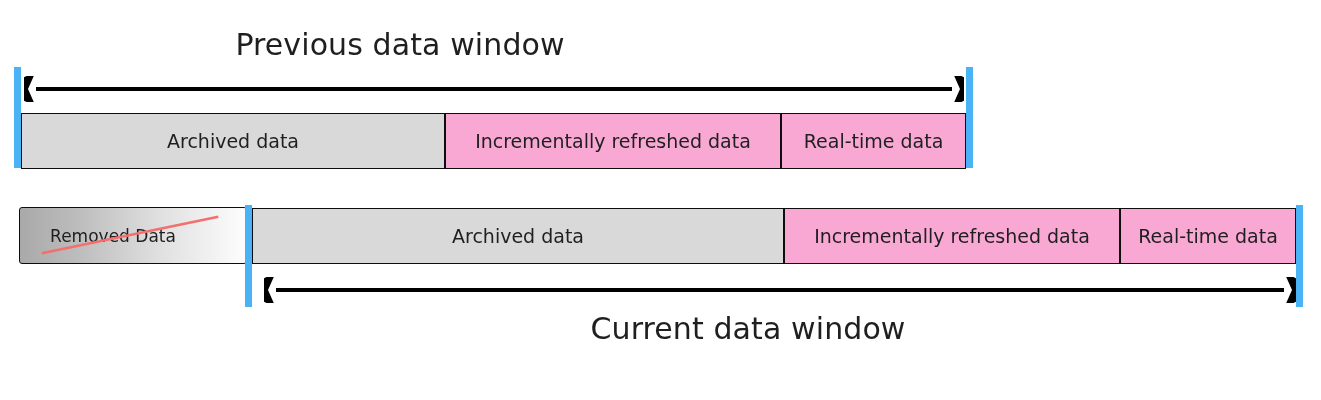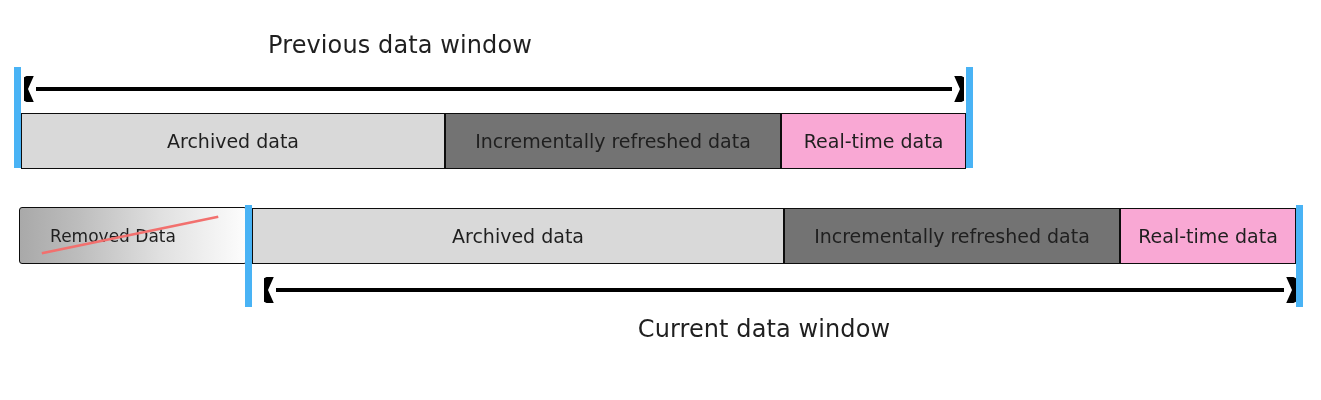--- a/index.html
+++ b/index.html
@@ -16,21 +16,21 @@
   }
   #canvas {
     position: relative;
     width: 1321px;
     height: 400px;
   }
   .abs { position: absolute; }
 
   
   .window-title {
-    font-size: 24px;
+    font-size: 30px;
     line-height: 34px;
     color: #1f1f1f;
     white-space: nowrap;
     text-align: center;
     letter-spacing: 0.1px;
   }
 
   
   .blue-marker {
     background: #49b3f5;
@@ -43,21 +43,21 @@
     display: flex;
     align-items: center;
     justify-content: center;
     text-align: center;
     font-size: 19px;
     line-height: 23px;
     color: #1f1f1f;
     overflow: hidden;
   }
   .seg-archived { background: #d9d9d9; text-align: center; }
-  .seg-incremental { background: #737373; }
+  .seg-incremental { background: #f9a8d4; }
   .seg-realtime { background: #f9a8d4; }
   .seg-label { padding: 0 4px; }
 
   .seg-removed {
     box-sizing: border-box;
     border: 1.6px solid #0d0d0d;
     border-radius: 3px;
     background: linear-gradient(to right, #a9a9a9 0%, #bdbdbd 26%, #e0e0e0 62%, #fdfdfd 100%);
     position: relative;
     overflow: hidden;
@@ -149,15 +149,15 @@
           <path d="M8.5,0 L0,4.5 L8.5,9 L6.5,4.5 Z" fill="#000"></path>
         </marker>
         <marker id="ah-right-2" markerWidth="9" markerHeight="9" refX="0.5" refY="4.5" orient="auto" markerUnits="strokeWidth">
           <path d="M0.5,0 L9,4.5 L0.5,9 L2.5,4.5 Z" fill="#000"></path>
         </marker>
       </defs>
       <line x1="12" y1="13" x2="1020" y2="13" stroke="#000" stroke-width="4" marker-start="url(#ah-left-2)" marker-end="url(#ah-right-2)"></line>
     </svg>
   </div>
 
-  <div class="abs window-title" style="left:264px; top:312px; width:1000px;">Current data window</div>
+  <div class="abs window-title" style="left:248px; top:312px; width:1000px;">Current data window</div>
 
 </div>
 
 </body></html>

